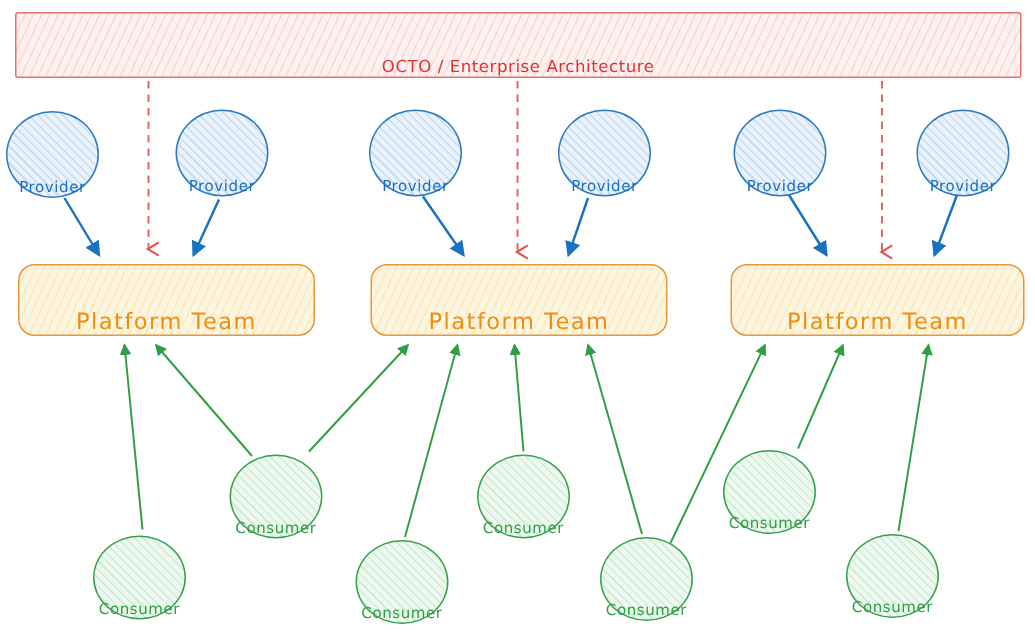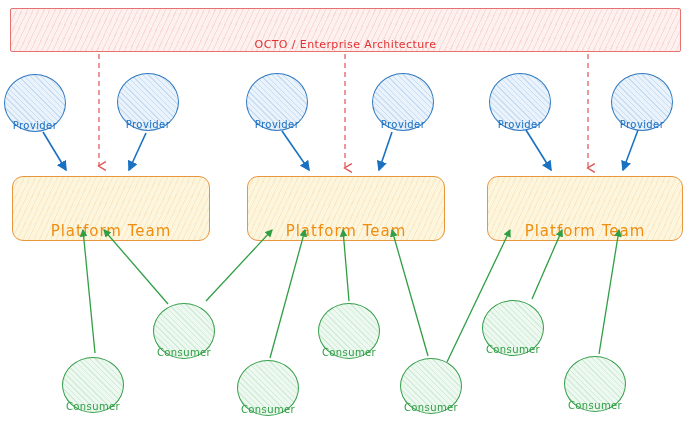--- a/index.html
+++ b/index.html
@@ -23,21 +23,21 @@
   .provider{
     width:62px;height:58px;border-radius:50%;
     border:1.5px solid #2f79c2;
     background-color:#eaf2fb;
     background-image:repeating-linear-gradient(45deg, rgba(25,113,194,0.16) 0 1px, transparent 1px 4px);
   }
   .provider .label{color:#1a6fc4;font-size:10px;}
 
   
   .platform{
-    width:198px;height:65px;border-radius:11px;
+    width:198px;height:48px;border-radius:11px;
     border:1.6px solid #e8963c;
     background-color:#fdf6df;
     background-image:repeating-linear-gradient(115deg, rgba(240,140,0,0.13) 0 1px, transparent 1px 5px);
   }
   .platform .label{color:#ef8d10;font-size:15px;letter-spacing:1px;}
 
   
   .consumer{
     width:62px;height:56px;border-radius:50%;
     border:1.5px solid #379f4c;

